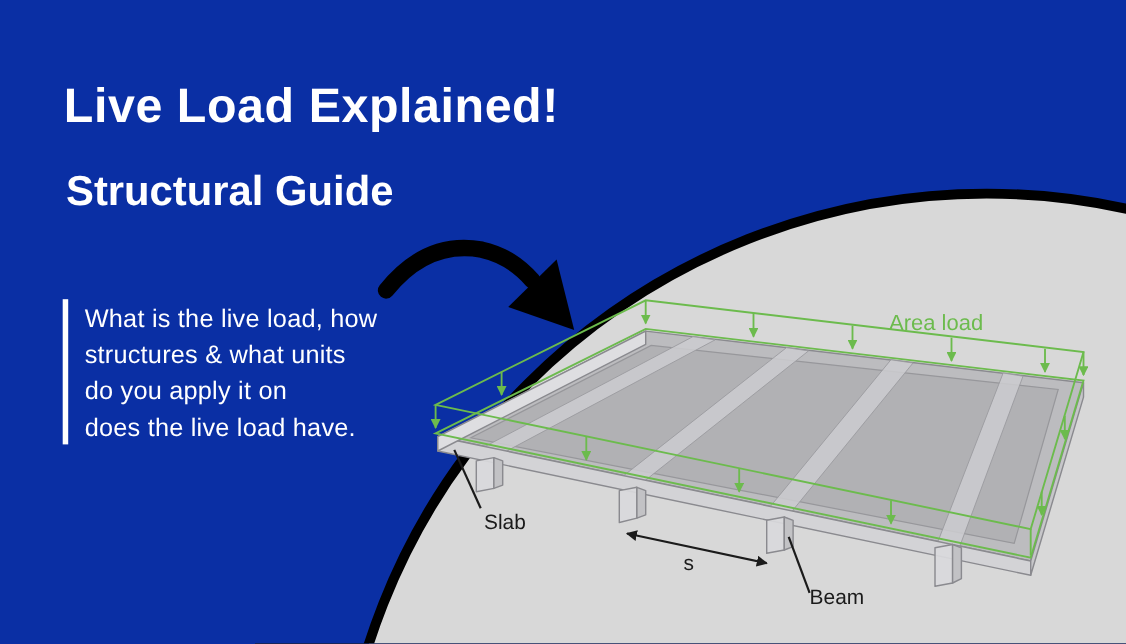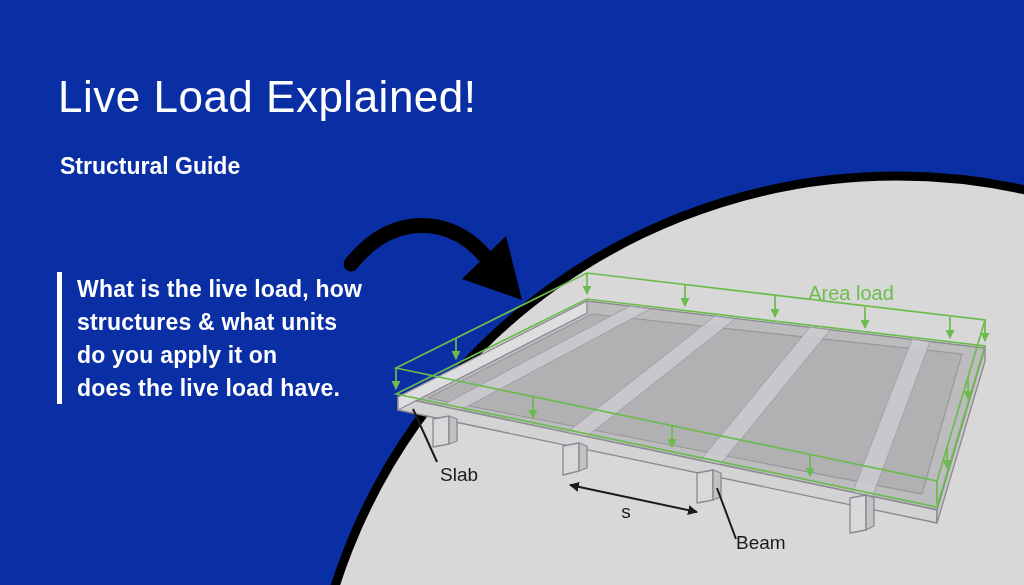--- a/index.html
+++ b/index.html
@@ -4,34 +4,34 @@
 <style>
   html,body{margin:0;padding:0;background:#222;}
   .canvas{
     position:relative;width:1024px;height:585px;overflow:hidden;
     background:var(--background_blue,#0A2FA4);
     font-family:"Liberation Sans","DejaVu Sans",sans-serif;
   }
   .hero-svg{position:absolute;left:0;top:0;width:1024px;height:585px;display:block;}
   .page-title{
     position:absolute;left:58px;top:74px;
-    color:var(--text_white,#fff);font-size:44px;font-weight:400;line-height:1.05;
+    color:var(--text_white,#fff);font-size:44px;font-weight:700;line-height:1.05;
     letter-spacing:.5px;white-space:nowrap;
   }
   .page-subtitle{
     position:absolute;left:60px;top:153px;
-    color:var(--text_white,#fff);font-size:23px;font-weight:700;white-space:nowrap;
+    color:var(--text_white,#fff);font-size:38px;font-weight:700;white-space:nowrap;
   }
   .quote-bar{
     position:absolute;left:57px;top:272px;width:5px;height:132px;
     background:var(--text_white,#fff);
   }
   .intro{
     position:absolute;left:77px;top:273px;
-    color:var(--text_white,#fff);font-size:23px;font-weight:700;line-height:33px;
+    color:var(--text_white,#fff);font-size:23px;font-weight:400;line-height:33px;
     letter-spacing:.2px;white-space:nowrap;
   }
   
   .outline{stroke:#8a8a8f;stroke-width:1.3;stroke-linejoin:round;}
   .slab-top{fill:#bcbcbf;}
   .slab-inner{fill:#b1b1b4;stroke:#97979b;stroke-width:1.1;}
   .stripe{fill:#cdcdd0;fill-opacity:.85;stroke:#9a9a9e;stroke-width:.8;}
   .face-front{fill:#d3d3d6;}
   .face-left{fill:#dedee1;}
   .face-right{fill:#c6c6c9;}

